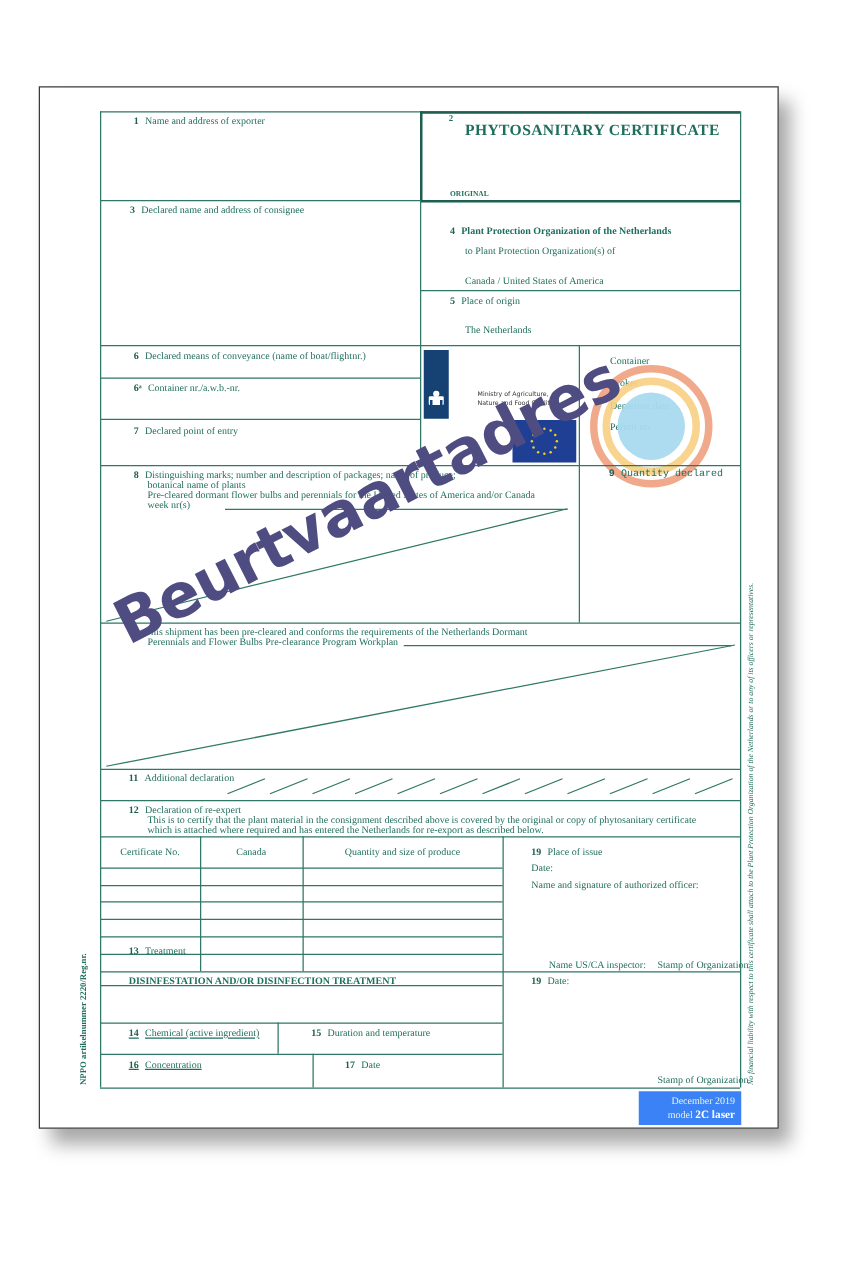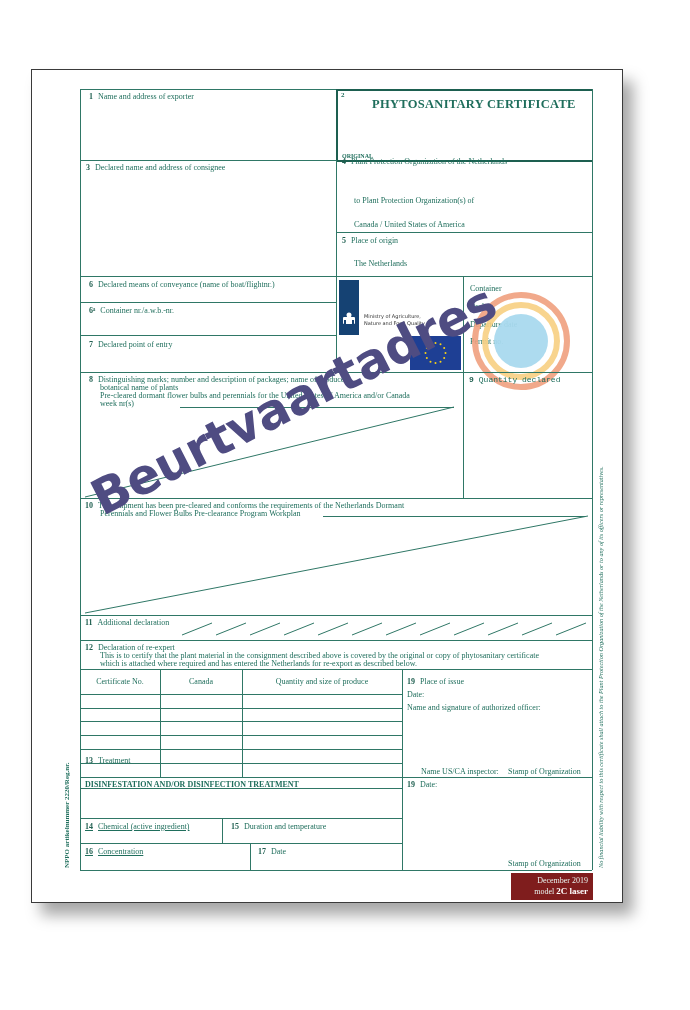--- a/index.html
+++ b/index.html
@@ -3,28 +3,28 @@
 <meta charset="utf-8">
 <style>
   html, body { margin:0; padding:0; background:#ffffff; }
   body { width:690px; height:1010px; position:relative; overflow:hidden; font-family:"Liberation Serif","DejaVu Serif",serif; color:#1f6e5c; }
   .sheet { position:absolute; left:31px; top:69px; width:590px; height:832px; background:#fff; border:1px solid #3a3a3a; box-shadow: 10px 12px 14px rgba(0,0,0,0.35); }
   .abs { position:absolute; }
   .ln { position:absolute; background:#2f7766; }
   .h { height:1px; }
   .v { width:1px; }
   .thick { background:#1d5f50; }
-  .lbl { position:absolute; font-size:8px; line-height:9px; white-space:nowrap; color:#1f6e5c; }
+  .lbl { position:absolute; font-size:8px; line-height:9px; white-space:nowrap; color:#1f6e5c;margin-left:18px; }
   .lbl b { color:#1f5f50; margin-right:5px; }
   .title { position:absolute; font-size:12.5px; font-weight:bold; letter-spacing:0.3px; color:#1f6e5c; }
   .small { font-size:6px; font-weight:bold; }
   .watermark { position:absolute; left:108px; top:470px; font-family:"DejaVu Sans","Liberation Sans",sans-serif; font-weight:bold; font-size:49px; color:#4f4c82; transform:rotate(-27deg); transform-origin:left bottom; white-space:nowrap; letter-spacing:-0.5px; pointer-events:none; }
   .vert-left { position:absolute; font-size:7px; font-weight:bold; color:#1f6e5c; transform:rotate(-90deg); transform-origin:left top; white-space:nowrap; }
   .vert-right { position:absolute; font-size:6.2px; font-style:italic; color:#1f6e5c; transform:rotate(-90deg); transform-origin:left top; white-space:nowrap; }
-  .model { position:absolute; left:511px; top:873px; width:82px; height:27px; background:#7f1d1d; color:#e8f3ee; font-size:8px; text-align:right; line-height:11px; padding:2px 5px 0 0; box-sizing:border-box; }
+  .model { position:absolute; left:511px; top:873px; width:82px; height:27px; background:#3b82f6; color:#e8f3ee; font-size:8px; text-align:right; line-height:11px; padding:2px 5px 0 0; box-sizing:border-box; }
   .model b { font-size:9px; color:#ffffff; }
   .th { position:absolute; font-size:8px; text-align:center; }
 </style>
 </head>
 <body>
 
 <div class="sheet"></div>
 
 <div class="ln h" style="left:80px;top:89px;width:512px;"></div>
 <div class="ln v" style="left:80px;top:89px;height:781px;"></div>
@@ -35,21 +35,21 @@
 <div class="ln v thick" style="left:336px;top:89px;height:72px;width:2px;"></div>
 <div class="ln h thick" style="left:336px;top:160px;width:256px;height:2px;"></div>
 
 <div class="lbl" style="left:89px;top:92px;"><b>1</b><span>Name and address of exporter</span></div>
 <div class="lbl" style="left:341px;top:91px;font-size:7px;font-weight:bold;">2</div>
 <div class="title" style="left:372px;top:97px;">PHYTOSANITARY CERTIFICATE</div>
 <div class="lbl small" style="left:342px;top:152px;">ORIGINAL</div>
 
 <div class="ln h" style="left:80px;top:160px;width:256px;"></div>
 <div class="lbl" style="left:86px;top:163px;"><b>3</b><span>Declared name and address of consignee</span></div>
-<div class="lbl" style="left:342px;top:157px;font-weight:normal;"><b>4</b><span>Plant Protection Organization of the Netherlands</span></div>
+<div class="lbl" style="left:342px;top:180px;font-weight:bold;"><b>4</b><span>Plant Protection Organization of the Netherlands</span></div>
 <div class="lbl" style="left:354px;top:196px;">to Plant Protection Organization(s) of</div>
 <div class="lbl" style="left:354px;top:220px;">Canada / United States of America</div>
 
 <div class="ln h" style="left:336px;top:232px;width:256px;"></div>
 <div class="lbl" style="left:342px;top:236px;"><b>5</b><span>Place of origin</span></div>
 <div class="lbl" style="left:354px;top:259px;">The Netherlands</div>
 
 <div class="ln v" style="left:336px;top:160px;height:212px;"></div>
 
 <div class="ln h" style="left:80px;top:276px;width:512px;"></div>

